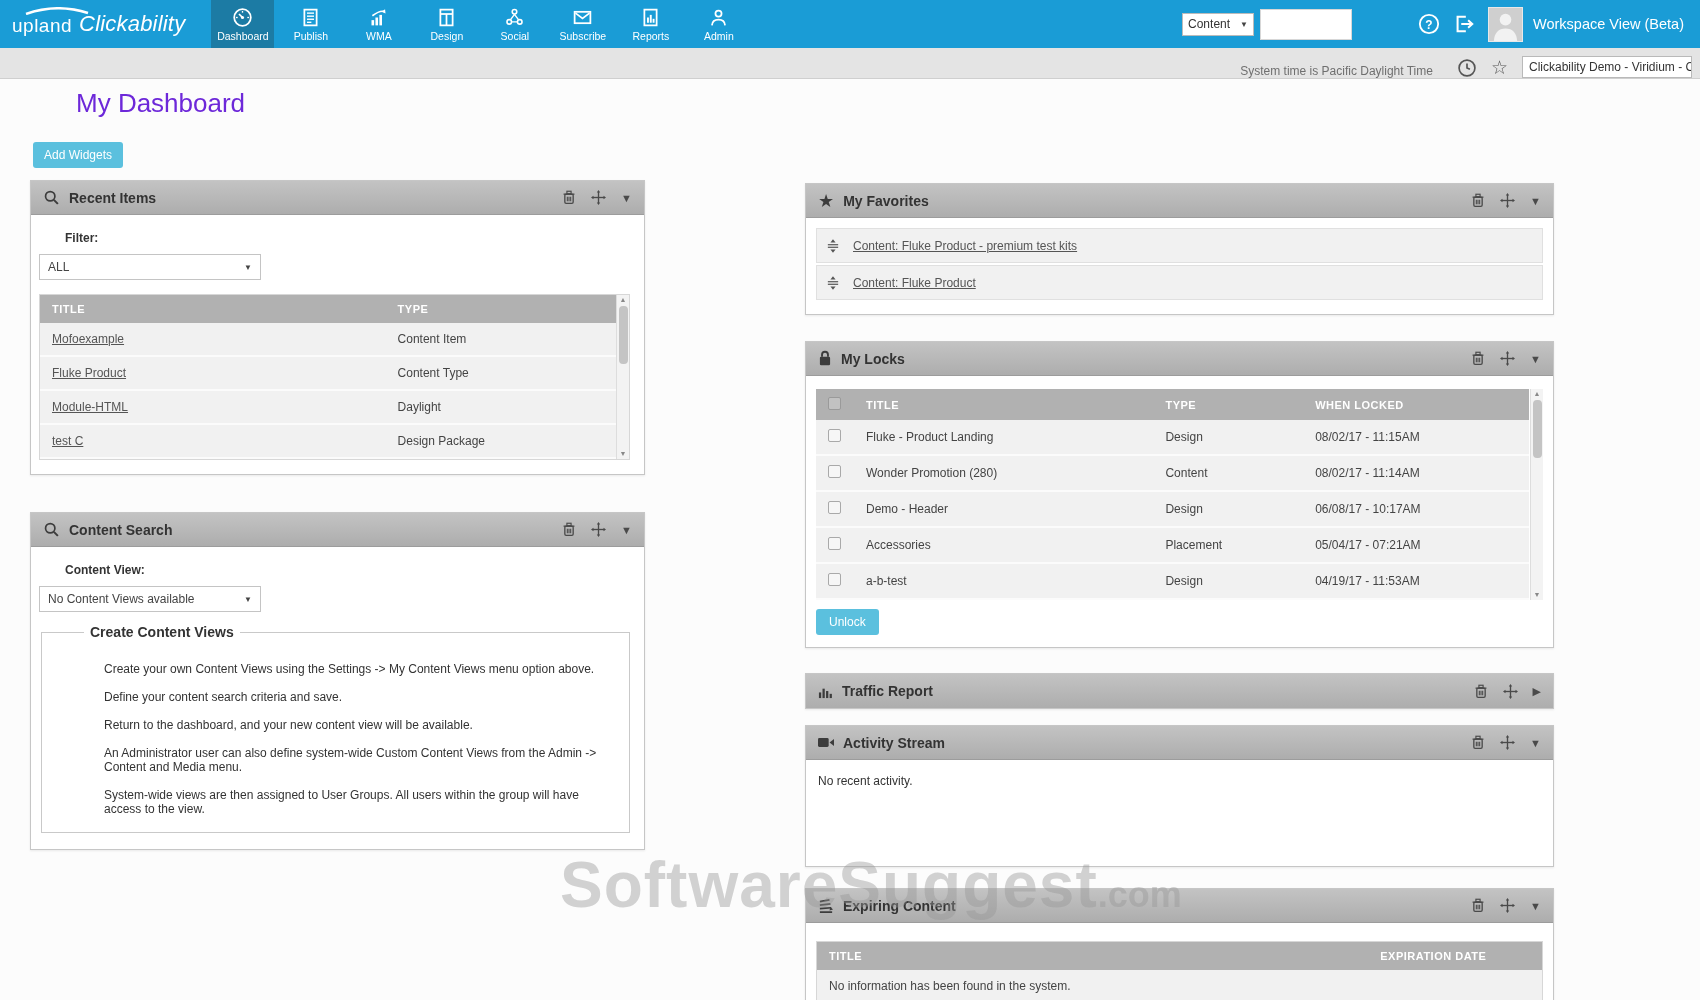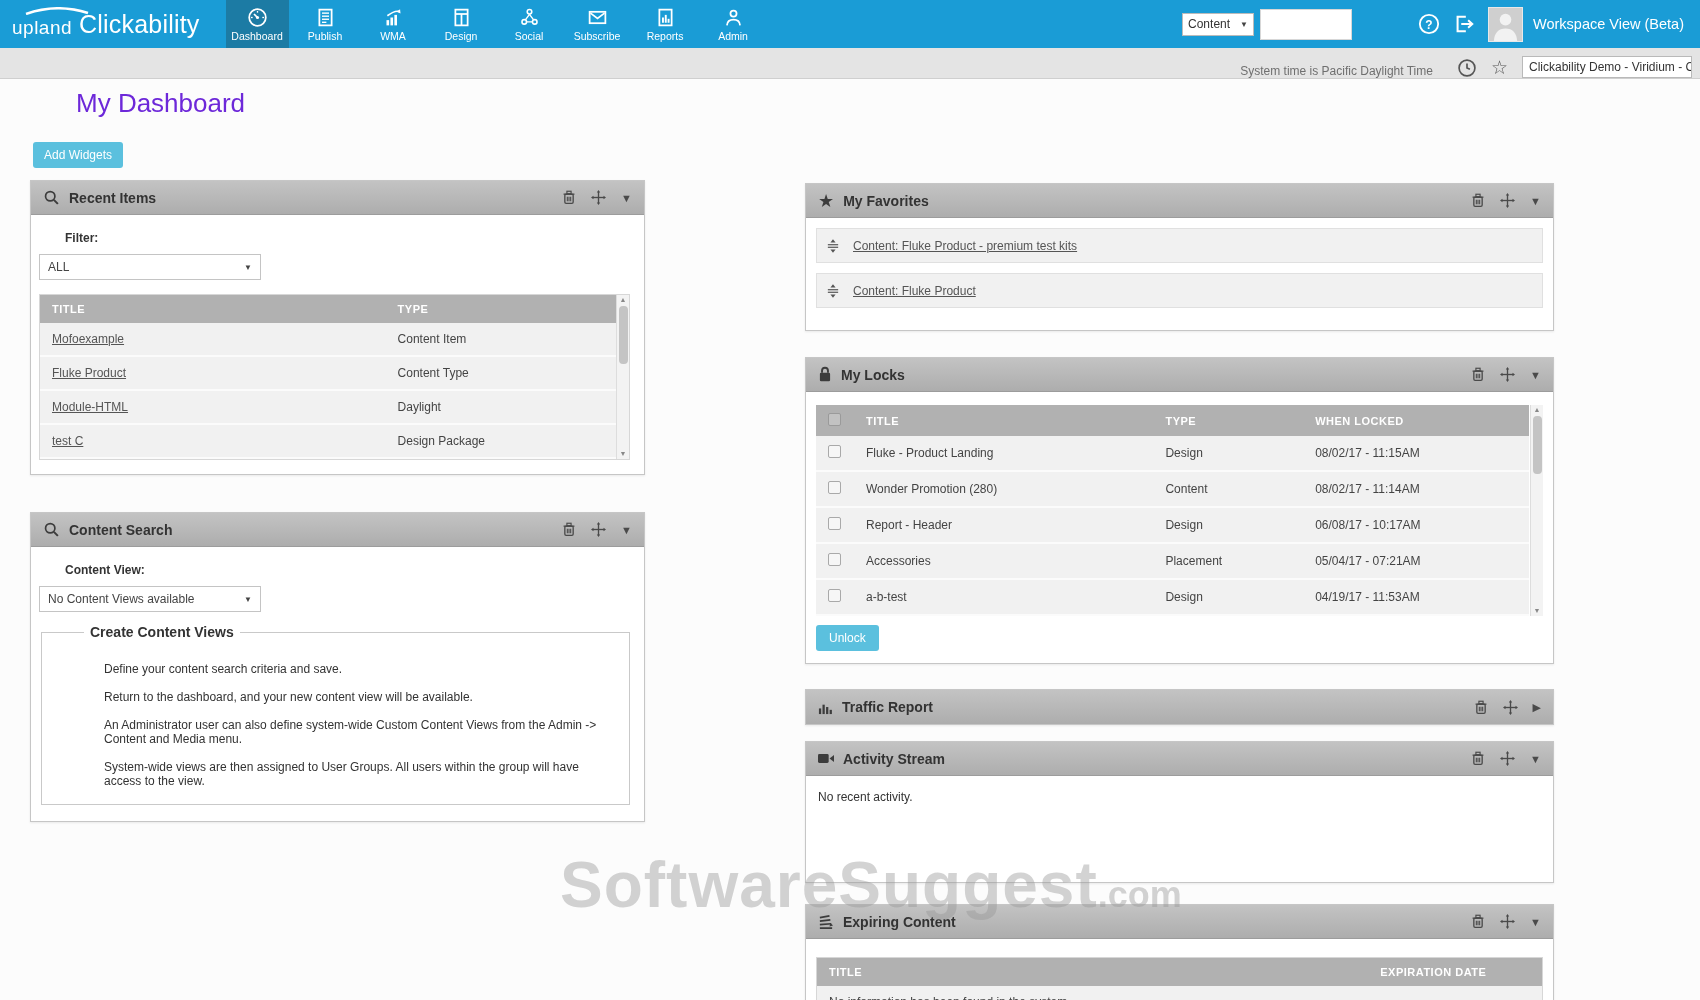--- a/index.html
+++ b/index.html
@@ -4,21 +4,21 @@
 <style>
   * { margin:0; padding:0; box-sizing:border-box; }
   html,body { width:1700px; height:1000px; font-family:"Liberation Sans", sans-serif; background:#fcfcfc; overflow:hidden; }
   .stage { position:relative; width:1700px; height:1000px; background:#fcfcfc; overflow:hidden; }
 
   
   .topbar { position:absolute; left:0; top:0; width:1700px; height:48px; background:#1a9cd6; display:flex; align-items:center; }
   .brand { display:flex; align-items:baseline; color:#fff; padding:0 14px 0 12px; white-space:nowrap; }
   .brand .swoosh { position:absolute; left:24px; top:7px; width:66px; height:8px; }
   .brand .upland { font-size:19px; font-weight:400; letter-spacing:0.5px; margin-right:7px; position:relative; top:1px;}
-  .brand .click { font-size:25px; font-weight:400; letter-spacing:0.2px; }
+  .brand .click { font-size:22px; font-weight:400; letter-spacing:0.2px;font-style:italic; }
   .nav { display:flex; height:48px; margin-left:12px; }
   .nav-item { width:63px; height:48px; display:flex; flex-direction:column; align-items:center; justify-content:center; color:#fff; cursor:pointer; margin-right:5px; }
   .nav-item.active { background:#1c7ba4;justify-content:center; }
   .nav-item svg { width:21px; height:21px; display:block; }
   .nav-item .nav-label { font-size:10.5px; margin-top:2px; }
   .topbar-right { position:absolute; right:0; top:0; height:48px; display:flex; align-items:center; }
   .scope-select { width:72px; height:23px; background:#fff; border:1px solid #bbb; font-size:12px; color:#333; display:flex; align-items:center; justify-content:space-between; padding:0 5px; margin-right:6px; }
   .scope-select .caret { font-size:8px; color:#444; }
   .top-search { width:92px; height:31px; background:#fff; border:1px solid #d7d7d7; margin-right:66px; font-size:12px; padding:0 6px; }
   .help-icon, .logout-icon { margin-right:13px; cursor:pointer; }
@@ -69,21 +69,21 @@
 
   
   .cs-body { padding:12px 14px 16px 8px; }
   .cs-fieldset { border:1px solid #c9c9c9; margin:12px 0 0 2px; padding:14px 14px 16px 26px; }
   .cs-fieldset legend { font-size:14px; font-weight:bold; color:#333; padding:0 6px; margin-left:16px; }
   .cs-line { font-size:12px; color:#333; margin:14px 0 0 36px; }
   .cs-line:first-of-type { margin-top:8px; }
 
   
   .fav-body { padding:10px 10px 12px 10px; }
-  .fav-row { background:#f1f1f1; border:1px solid #e0e0e0; height:35px; display:flex; align-items:center; padding:0 10px; margin-bottom:10px; }
+  .fav-row { background:#f1f1f1; border:1px solid #e0e0e0; height:35px; display:flex; align-items:center; padding:0 10px; margin-bottom:2px; }
   .fav-row a { color:#555; font-size:12px; text-decoration:underline; cursor:pointer; margin-left:14px; }
   .drag-handle { cursor:grab; color:#555; display:flex; }
 
   
   .locks-body { padding:13px 10px 12px 10px; }
   .locks-tablewrap { position:relative; padding-right:14px; }
   .lk-check { width:13px; height:13px; border:1px solid #a9a9a9; background:#f6f6f6; border-radius:2px; display:inline-block; cursor:pointer; }
   .lk-check.hdr { background:#c2c2c2; border-color:#9a9a9a; }
   .unlock-btn { margin-top:9px; background:#5bc0de; color:#fff; border:none; font-size:12px; padding:6px 13px; border-radius:3px; cursor:pointer; font-family:"Liberation Sans",sans-serif; }
 
@@ -353,20 +353,21 @@
         </span>
       </div>
       <div class="widget-body cs-body">
         <div class="field-label">Content View:</div>
         <div class="select-box">
           <span>No Content Views available</span>
           <span class="caret">▼</span>
         </div>
         <fieldset class="cs-fieldset">
           <legend>Create Content Views</legend>
+          <div class="cs-line">Create your own Content Views using the Settings -&gt; My Content Views menu option above.</div>
           <div class="cs-line">Define your content search criteria and save.</div>
           <div class="cs-line">Return to the dashboard, and your new content view will be available.</div>
           <div class="cs-line">An Administrator user can also define system-wide Custom Content Views from the Admin -&gt; Content and Media menu.</div>
           <div class="cs-line">System-wide views are then assigned to User Groups. All users within the group will have access to the view.</div>
         </fieldset>
       </div>
     </div>
   </div>
 
   <div class="col-right">
@@ -471,21 +472,21 @@
                   <td>08/02/17 - 11:15AM</td>
                 </tr>
               <tr>
                   <td><span class="lk-check"></span></td>
                   <td>Wonder Promotion (280)</td>
                   <td>Content</td>
                   <td>08/02/17 - 11:14AM</td>
                 </tr>
               <tr>
                   <td><span class="lk-check"></span></td>
-                  <td>Report - Header</td>
+                  <td>Demo - Header</td>
                   <td>Design</td>
                   <td>06/08/17 - 10:17AM</td>
                 </tr>
               <tr>
                   <td><span class="lk-check"></span></td>
                   <td>Accessories</td>
                   <td>Placement</td>
                   <td>05/04/17 - 07:21AM</td>
                 </tr>
               <tr>

